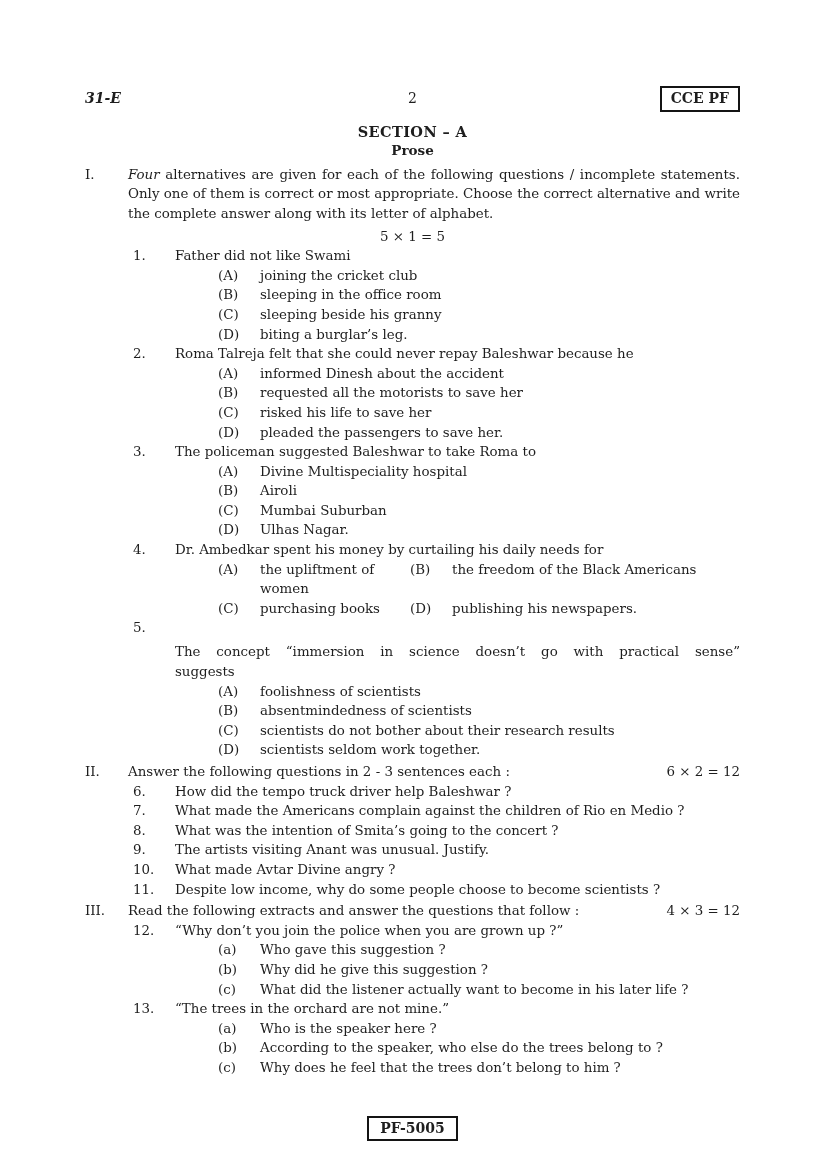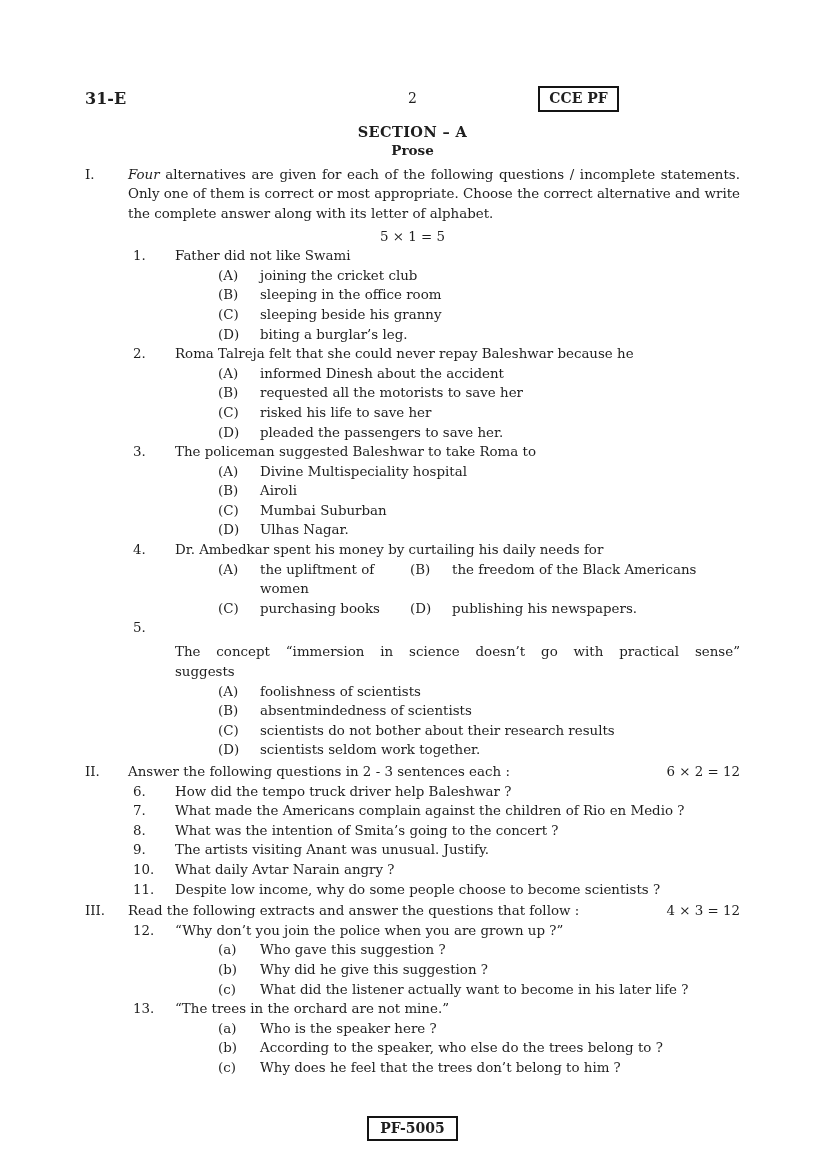--- a/index.html
+++ b/index.html
@@ -5,23 +5,23 @@
   * { margin:0; padding:0; box-sizing:border-box; }
   html,body { background:#e8e8e8; }
   .page {
     width:827px; height:1169px; margin:0 auto; background:#ffffff;
     padding:86px 87px 30px 85px;
     font-family:"DejaVu Serif","Liberation Serif",serif;
     font-size:13.4px; line-height:19.6px; color:#1e1e1e;
     position:relative; overflow:hidden;
   }
   .hdr { display:flex; align-items:center; margin-bottom:10px; }
-  .hdr-left { flex:1; font-weight:bold; font-size:16px; }
+  .hdr-left { flex:1; font-weight:bold; font-size:14px;font-style:italic; }
   .hdr-center { flex:0 0 auto; font-size:14px; }
-  .hdr-right { flex:1; display:flex; justify-content:center; }
+  .hdr-right { flex:1; display:flex; justify-content:flex-end; }
   .badge { border:2px solid #141414; font-weight:bold; font-size:14px; padding:1px 9px; }
   .title { text-align:center; font-weight:bold; font-size:14.5px; letter-spacing:.4px; }
   .subtitle { text-align:center; font-weight:bold; font-size:13.5px; margin-bottom:4px; }
   .part { display:flex; margin-top:2px; }
   .roman { width:43px; flex-shrink:0; }
   .part-body { flex:1; }
   .just { text-align:justify; }
   .part-line { display:flex;justify-content:flex-end; }
   .part-line .marks { margin-left:auto; padding-left:10px; white-space:nowrap; }
   .marks-right { text-align:center; margin-top:3px; }
@@ -206,21 +206,21 @@
   </div>
   <div class="q">
     <span class="qnum">9.</span>
     <div class="qbody">
         <div class="qtext">The artists visiting Anant was unusual. Justify.</div>
       </div>
   </div>
   <div class="q">
     <span class="qnum">10.</span>
     <div class="qbody">
-        <div class="qtext">What daily Avtar Narain angry ?</div>
+        <div class="qtext">What made Avtar Divine angry ?</div>
       </div>
   </div>
   <div class="q">
     <span class="qnum">11.</span>
     <div class="qbody">
         <div class="qtext">Despite low income, why do some people choose to become scientists ?</div>
       </div>
   </div>
 
   <div class="part">

